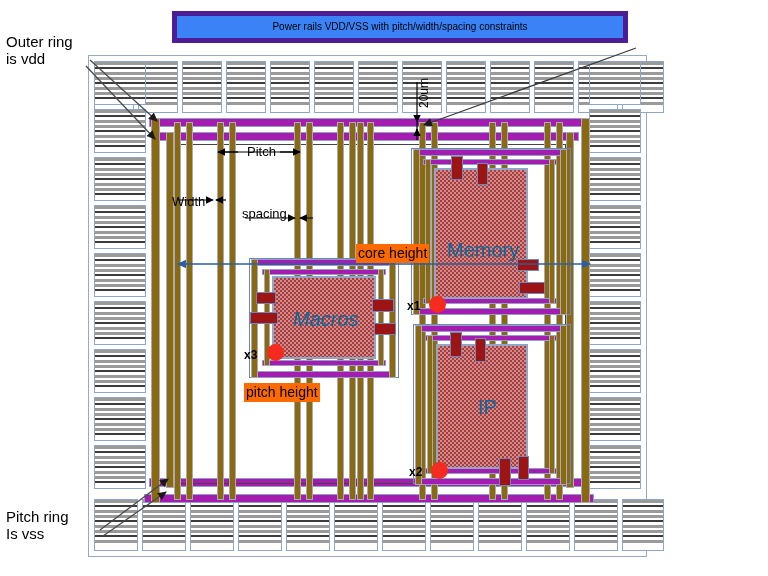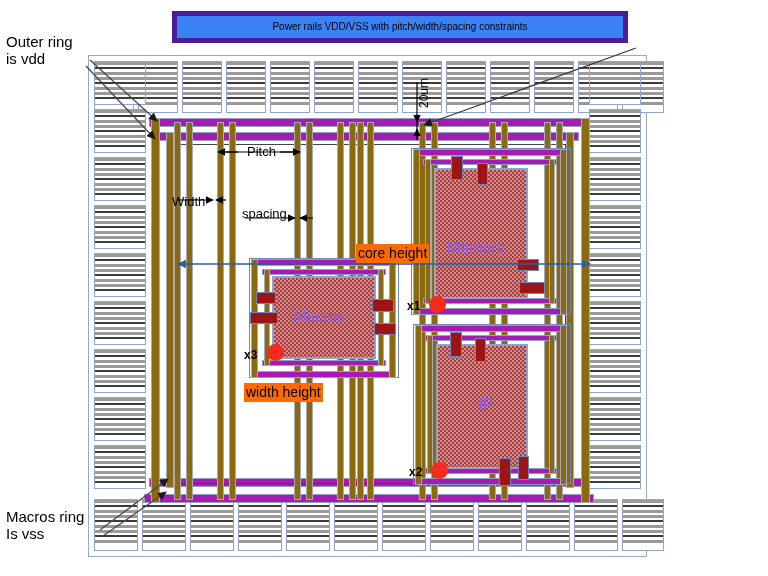--- a/index.html
+++ b/index.html
@@ -43,21 +43,21 @@
 
   
   .macro{position:absolute;box-sizing:border-box;border:2px solid #8fa5c9;
     background-color:#c98f90;
     background-image:
       linear-gradient(45deg,#b03a3a 25%,transparent 25%,transparent 75%,#b03a3a 75%),
       linear-gradient(45deg,#b03a3a 25%,transparent 25%,transparent 75%,#b03a3a 75%);
     background-size:4px 4px;
     background-position:0 0,2px 2px;
   }
-  .macro-label{position:absolute;font-size:16px;color:#8b5cf6;white-space:nowrap;}
+  .macro-label{position:absolute;font-size:20px;color:#0369a1;white-space:nowrap;}
   .pin{position:absolute;background:#9c1414;border:1px solid #6f86b8;box-sizing:border-box;}
   .dot{position:absolute;width:17px;height:17px;border-radius:50%;background:#f42b1e;}
   .xlab{position:absolute;font-size:12px;color:#000;font-weight:bold;white-space:nowrap;}
 
   
   .hl{position:absolute;background:#ff6a00;color:#000;font-size:14px;
       line-height:17px;padding:1px 2px;white-space:nowrap;}
 
   
   .note{position:absolute;font-size:15px;line-height:17px;color:#000;white-space:pre;}
@@ -633,32 +633,32 @@
       <div class="pin" style="left:361px;top:276px;width:12px;height:25px;"></div>
       <div class="pin" style="left:386px;top:282px;width:11px;height:24px;"></div>
       <div class="pin" style="left:410px;top:402px;width:12px;height:28px;"></div>
       <div class="pin" style="left:429px;top:400px;width:11px;height:24px;"></div>
 
       <div class="dot" style="left:342px;top:406px;"></div>
       <div class="xlab" style="left:320px;top:409px;">x2</div>
     </div>
 
     <div class="hl" style="left:267px;top:188px;">core height</div>
-    <div class="hl" style="left:155px;top:327px;">width height</div>
+    <div class="hl" style="left:155px;top:327px;">pitch height</div>
 
     <div class="dim" style="left:158px;top:88px;">Pitch</div>
     <div class="dim" style="left:83px;top:138px;">Width</div>
     <div class="dim" style="left:153px;top:150px;">spacing</div>
 
     <div class="vert" style="left:328px;top:52px;">20um</div>
   </div>
 
   <div class="note" style="left:6px;top:33px;">Outer ring
 is vdd</div>
-  <div class="note" style="left:6px;top:508px;">Macros ring
+  <div class="note" style="left:6px;top:508px;">Pitch ring
 Is vss</div>
 
   <svg class="ov">
     <defs>
       <marker id="ah" markerWidth="9" markerHeight="9" refX="8" refY="4.2" orient="auto" markerUnits="userSpaceOnUse">
         <path d="M0,0 L9,4.2 L0,8.4 z" fill="#1a1a1a"></path>
       </marker>
       <marker id="ahb" markerWidth="8" markerHeight="8" refX="7.2" refY="3.8" orient="auto" markerUnits="userSpaceOnUse">
         <path d="M0,0 L8,3.8 L0,7.6 z" fill="#000"></path>
       </marker>

